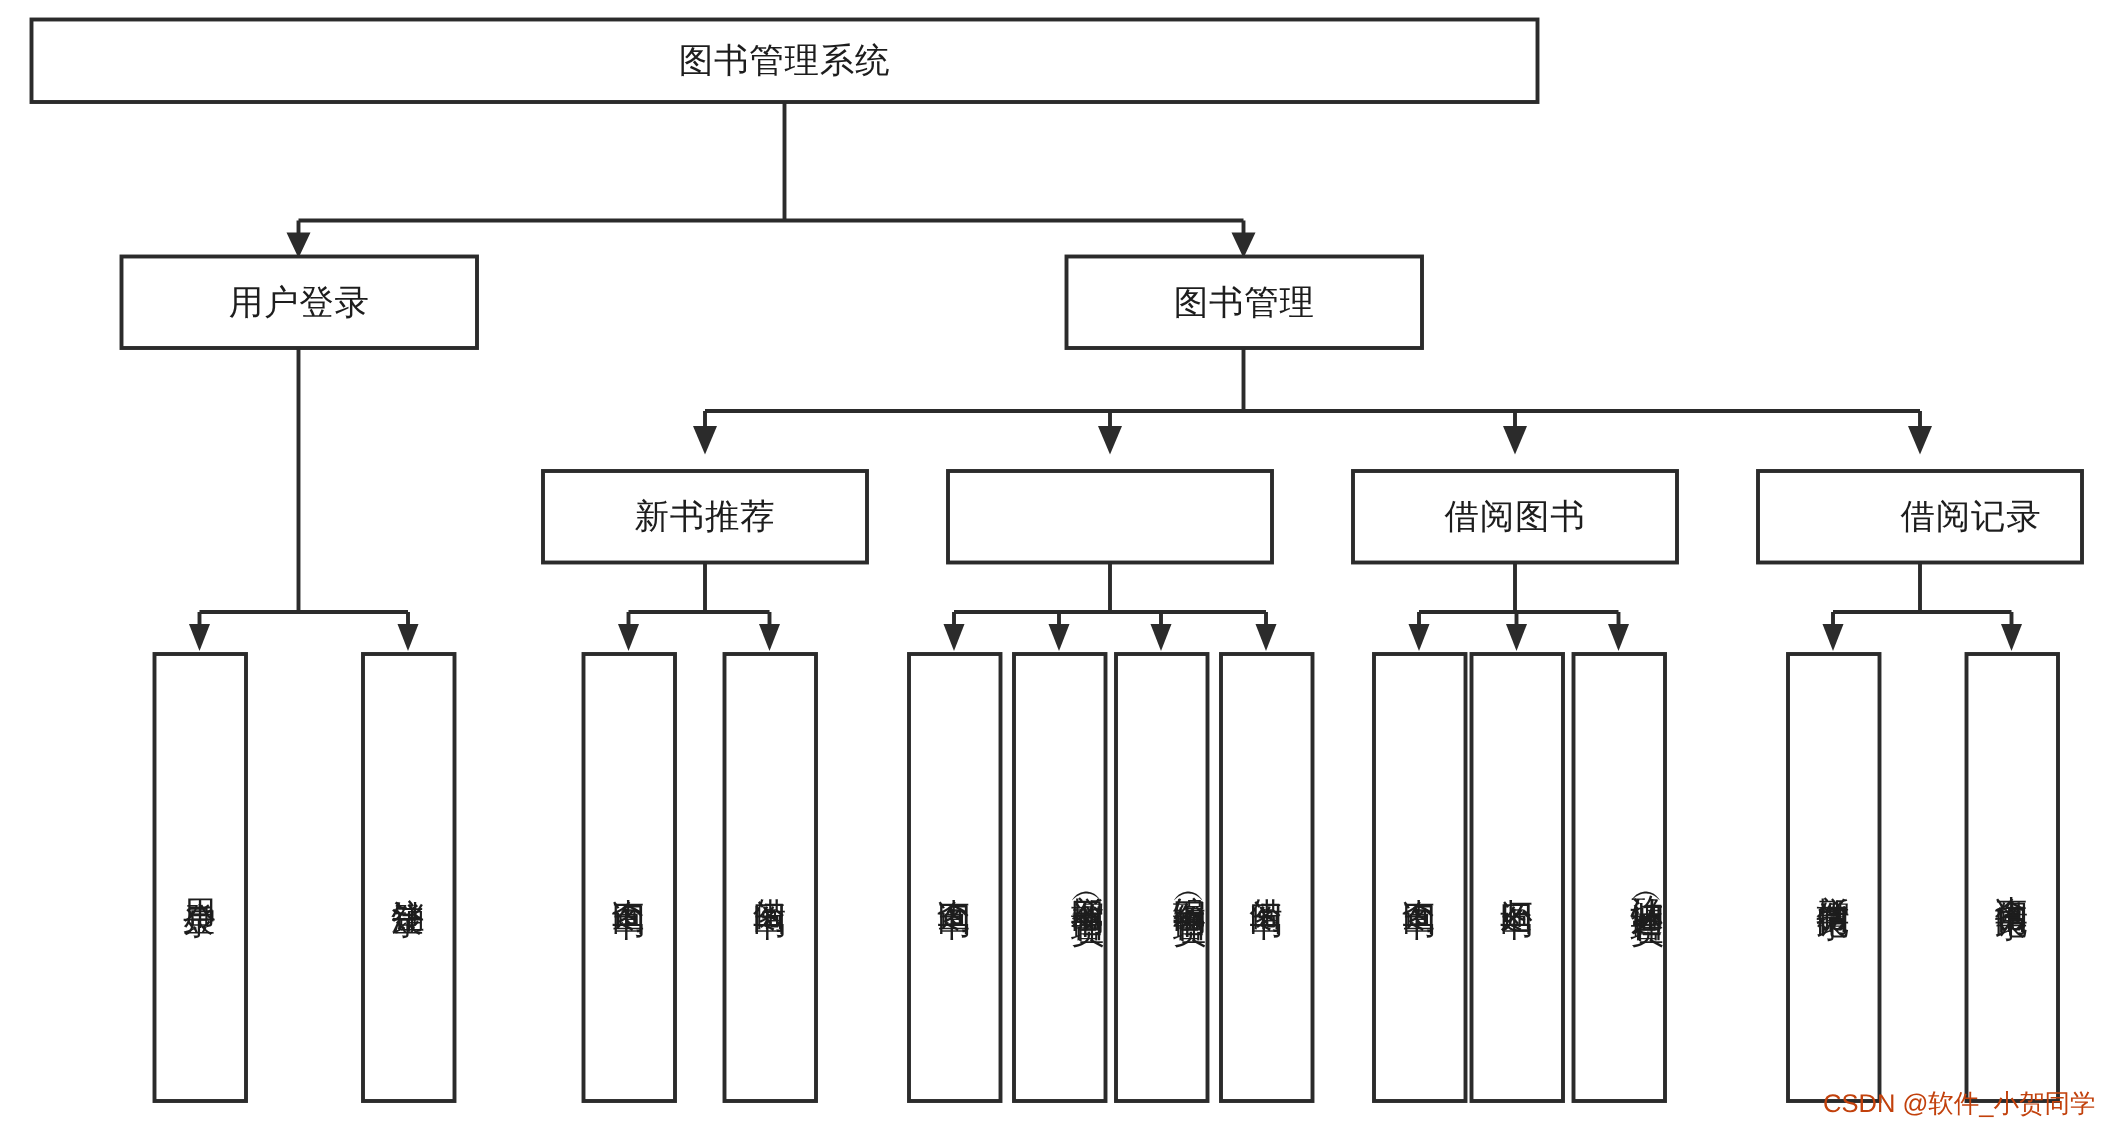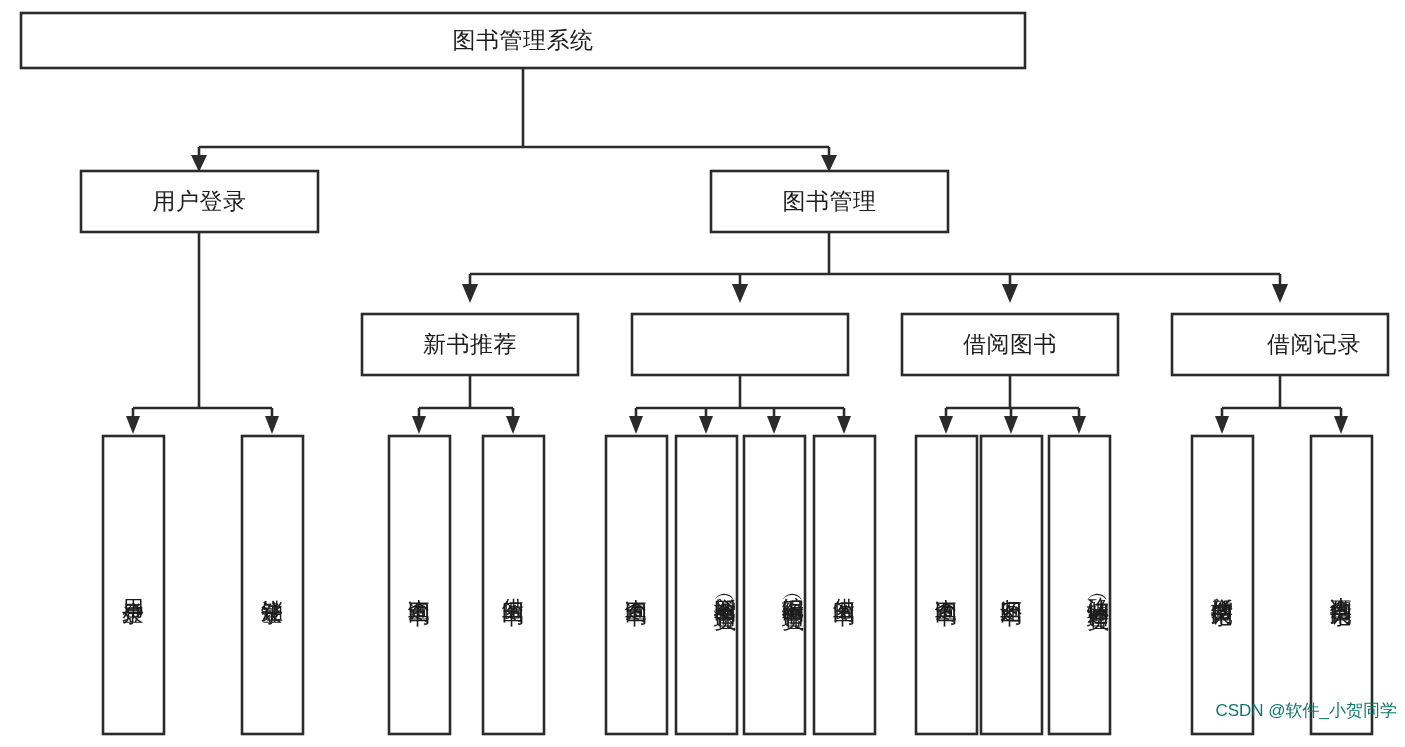--- a/index.html
+++ b/index.html
@@ -67,23 +67,23 @@
     justify-content: center;
     padding-top: 6px;
   }
   .node-label.vertical.centered {
     align-items: center;
     padding-top: 0;
   }
   #watermark {
     position: absolute;
     right: 8px;
-    bottom: 25px;
+    bottom: 0;
     font-size: 17px;
-    color: #0f766e;
+    color: #c2410c;
     font-family: "Liberation Sans", "DejaVu Sans", sans-serif;
     white-space: nowrap;
     user-select: none;
   }
 </style>
 </head>
 <body>
 
 <div id="diagram-root">
 

